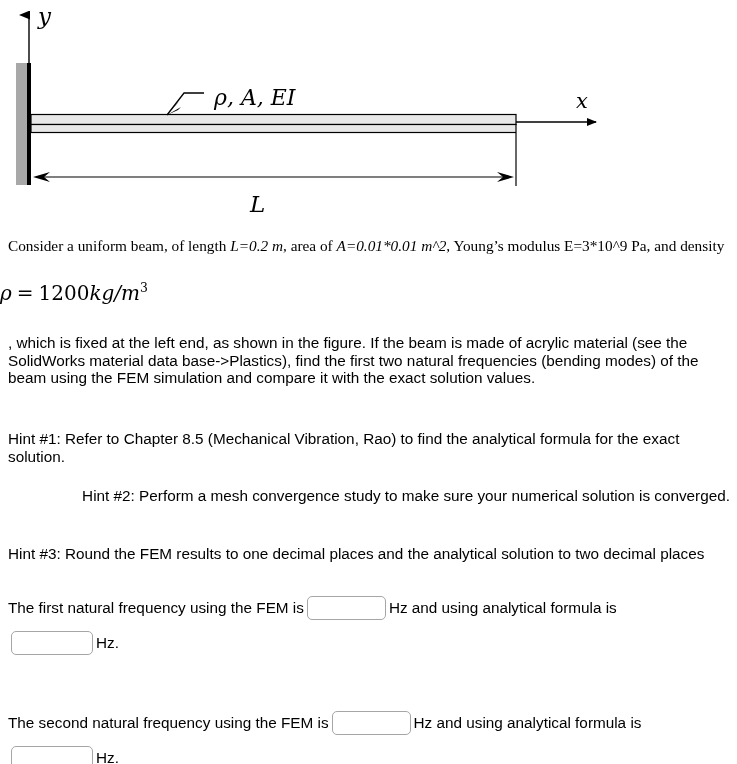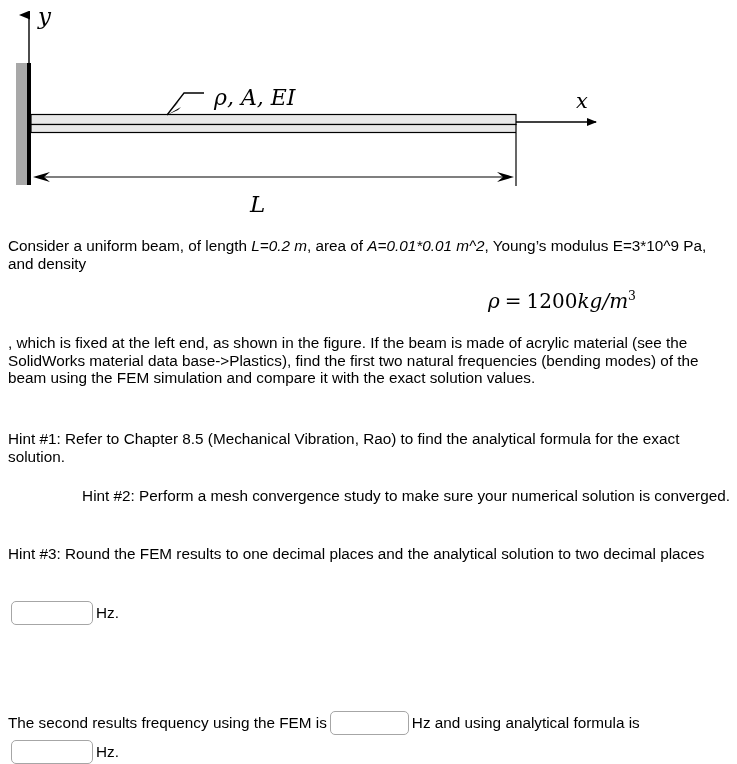--- a/index.html
+++ b/index.html
@@ -31,37 +31,37 @@
   
   .question-body {
     position: absolute;
     left: 8px;
     width: 722px;
     font-size: 15.3px;
     line-height: 17.5px;
     color: #000;
     font-family: "Liberation Sans", sans-serif;
   }
-  .intro-block { top: 237px; }
+  .intro-block { top: 237px; font-family: Liberation Serif, serif; }
   .continue-block { top: 334px; }
   .hint1-block { top: 430px; }
   .hint2-block { top: 487px; text-align: right; }
   .hint3-block { top: 539px; margin-top: 6px; }
 
   .italic-math {
     font-style: italic;
   }
 
   
   .formula-row {
     position: absolute;
     left: 0;
-    top: 288px;
+    top: 280px;
     width: 636px;
-    text-align: right;
+    text-align: left;
   }
   .formula {
     display: inline-block;
     font-family: "DejaVu Serif", serif;
     font-size: 20px;
     white-space: nowrap;
   }
   .formula .rho {
     font-style: italic;
   }
@@ -91,21 +91,21 @@
     line-height: 17.5px;
   }
   #answer-first { top: 596px; }
   #answer-second { top: 711px; }
 
   .answer-line {
     display: block;
     white-space: nowrap;
   }
   .answer-line.second-line {
-    margin-top: 5px;
+    margin-top: 11px;
   }
   .ans-text {
     vertical-align: middle;
   }
   .answer-input {
     display: inline-block;
     vertical-align: middle;
     box-sizing: border-box;
     width: 79px;
     height: 24px;
@@ -186,25 +186,28 @@
   <span class="formula"><span class="rho">ρ</span><span class="eq">=</span><span class="num">1200</span><span class="unit">kg/m</span><sup>3</sup></span>
 </div>
 
 <div class="question-body continue-block">, which is fixed at the left end, as shown in the figure. If the beam is made of acrylic material (see the SolidWorks material data base-&gt;Plastics), find the first two natural frequencies (bending modes) of the beam using the FEM simulation and compare it with the exact solution values.</div>
 
 <div class="question-body hint1-block">Hint #1: Refer to Chapter 8.5 (Mechanical Vibration, Rao) to find the analytical formula for the exact solution.</div>
 <div class="question-body hint2-block">Hint #2: Perform a mesh convergence study to make sure your numerical solution is converged.</div>
 <div class="question-body hint3-block">Hint #3: Round the FEM results to one decimal places and the analytical solution to two decimal places</div>
 
 <div class="answer-block" id="answer-first">
+  <span class="answer-line">
+    <span class="ans-text">The first natural frequency using the FEM is</span><input class="answer-input" type="text" placeholder="" style=""><span class="ans-text">Hz and using analytical formula is</span>
+  </span>
   <span class="answer-line second-line">
     <input class="answer-input wide" type="text" placeholder="" style=""><span class="ans-text">Hz.</span>
   </span>
 </div>
 
 <div class="answer-block" id="answer-second">
   <span class="answer-line">
-    <span class="ans-text">The second results frequency using the FEM is</span><input class="answer-input" type="text" placeholder="" style=""><span class="ans-text">Hz and using analytical formula is</span>
+    <span class="ans-text">The second natural frequency using the FEM is</span><input class="answer-input" type="text" placeholder="" style=""><span class="ans-text">Hz and using analytical formula is</span>
   </span>
   <span class="answer-line second-line">
     <input class="answer-input wide" type="text" placeholder="" style=""><span class="ans-text">Hz.</span>
   </span>
 </div>
 
 </body></html>

